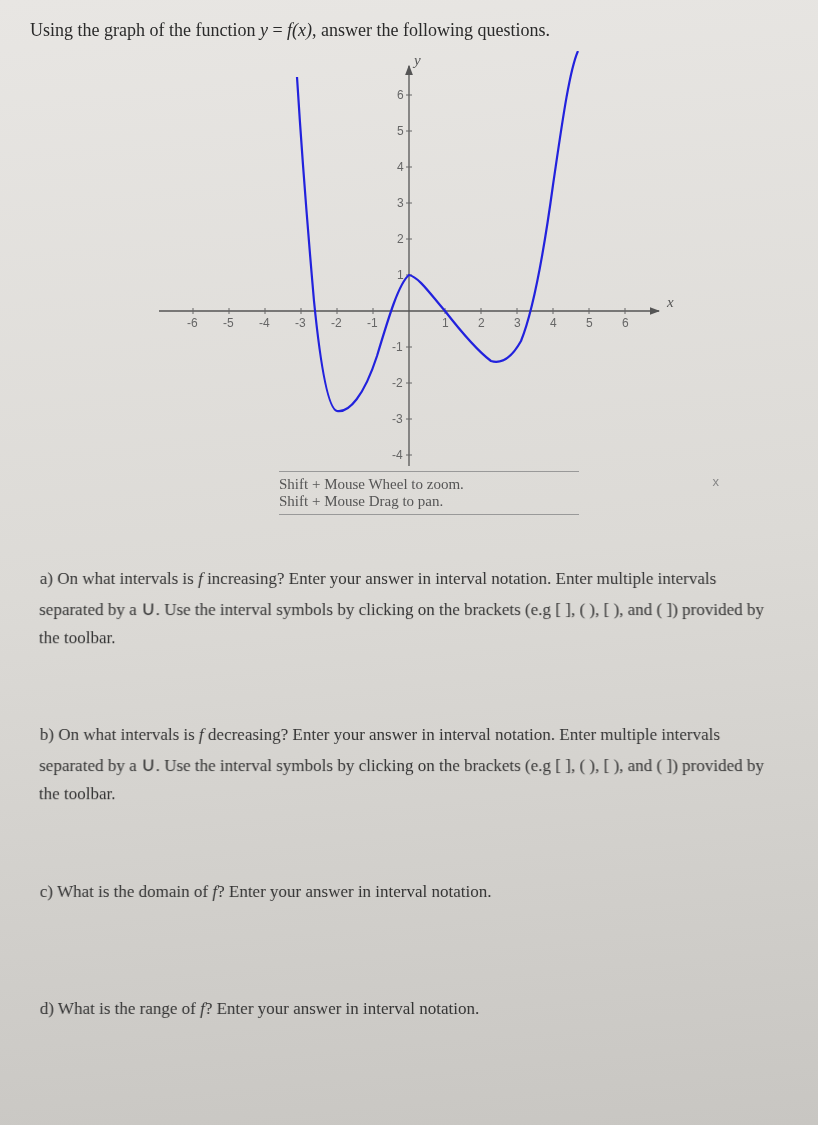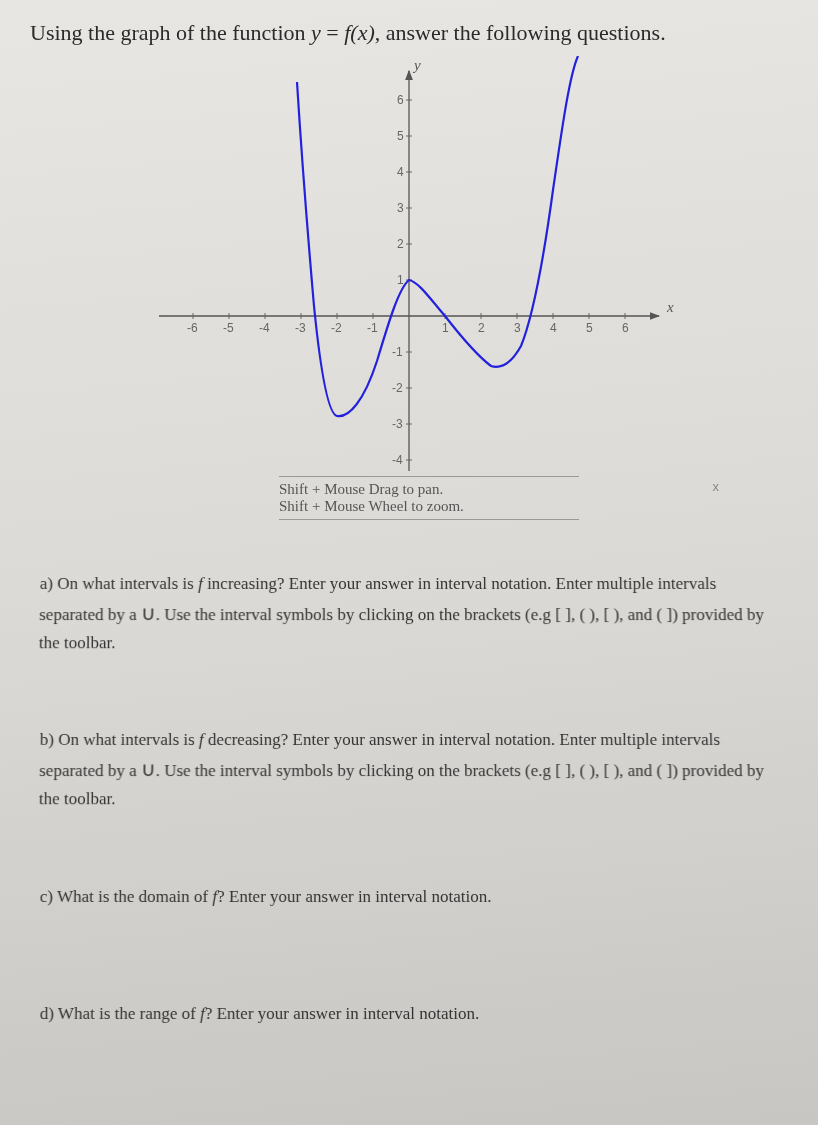--- a/index.html
+++ b/index.html
@@ -7,21 +7,21 @@
       width: 818px;
       height: 1125px;
       background: linear-gradient(175deg, #e8e6e3 0%, #dcdad6 50%, #c8c6c2 100%);
       font-family: Georgia, 'Times New Roman', serif;
       color: #333;
       padding: 20px 30px;
       position: relative;
       overflow: hidden;
     }
     .prompt {
-      font-size: 22px;
+      font-size: 18px;
       color: #2a2a2a;
       margin-bottom: 10px;
     }
     .math-var { font-style: italic; font-family: 'Times New Roman', serif; }
     .graph-container {
       width: 540px;
       margin: 10px auto 5px;
       position: relative;
     }
     .graph-svg {
@@ -197,22 +197,22 @@
          C 210 362, 225 345, 238 305
          C 250 265, 260 232, 270 224
          C 280 226, 292 244, 306 260
          C 320 278, 336 298, 352 310
          C 362 313, 372 308, 382 290
          C 395 258, 405 200, 414 134
          C 422 80, 430 20, 439 0" stroke="#2222dd" stroke-width="2.2" fill="none"></path>
   </svg>
 
   <div class="hint-box">
+    <div>Shift + Mouse Wheel to zoom.</div>
     <div>Shift + Mouse Drag to pan.</div>
-    <div>Shift + Mouse Wheel to zoom.</div>
     <span class="hint-close">x</span>
   </div>
 </div>
 
 <div class="questions">
 
   <div class="question">
     <span>a) On what intervals is </span><span class="math-var">f</span><span> increasing? Enter your answer in interval notation. Enter multiple intervals separated by a </span><span class="union">∪</span><span>. Use the interval symbols by clicking on the brackets (e.g </span><span class="bracket-ex">[ ]</span>, <span class="bracket-ex">( )</span>, <span class="bracket-ex">[ )</span>, and <span class="bracket-ex">( ]</span><span>) provided by the toolbar.</span>
   </div>
 

